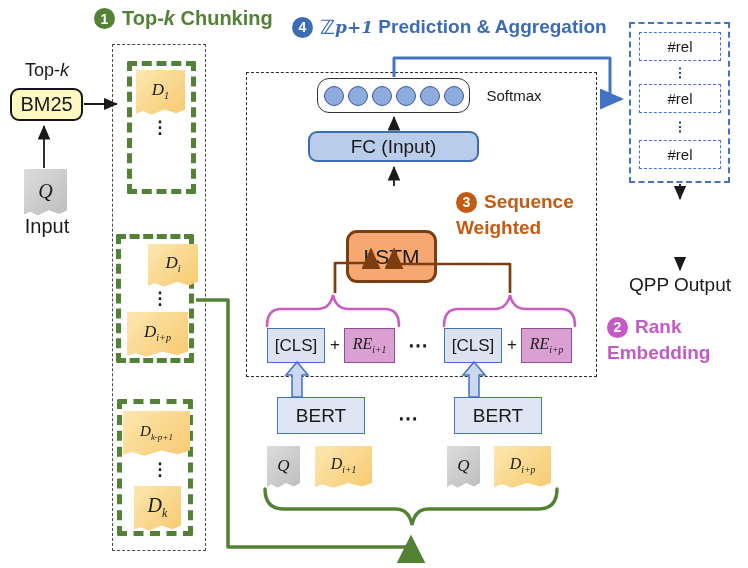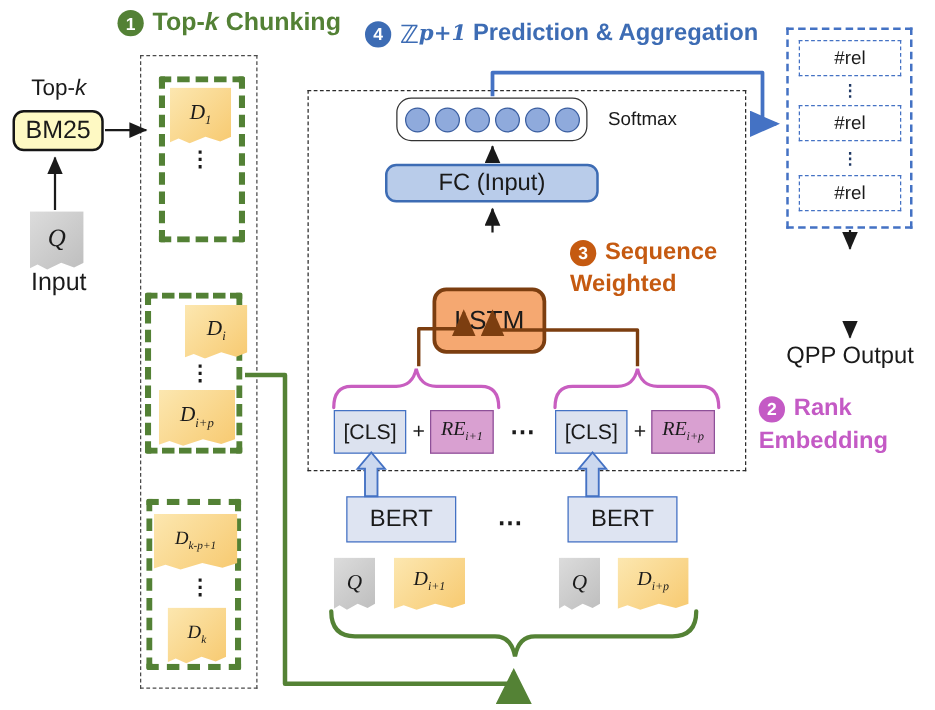--- a/index.html
+++ b/index.html
@@ -102,21 +102,21 @@
   </div>
 
   <div class="abs chunk" style="left:117px;top:399px;width:76px;height:137px;box-sizing:border-box;"></div>
   <div class="abs flexc doc orange" style="left:123px;top:411px;width:67px;height:42px;">
     <span class="mlabel" style="font-size:15px;"><span>D</span><sub>k-p+1</sub></span>
   </div>
   <div class="abs flexc vdots" style="left:150px;top:455px;width:20px;height:28px;">
       <span>⋮</span>
     </div>
   <div class="abs flexc doc orange" style="left:134px;top:486px;width:47px;height:42px;">
-    <span class="mlabel" style="font-size:15px;"><span>D</span><sub>k</sub></span>
+    <span class="mlabel" style="font-size:20px;"><span>D</span><sub>k</sub></span>
   </div>
 
   <div class="abs center-dash" style="left:246px;top:72px;width:351px;height:305px;box-sizing:border-box;"></div>
 
   <div class="abs softmax-pill" style="left:317px;top:78px;width:153px;height:35px;box-sizing:border-box;">
     <span class="node"></span>
       <span class="node"></span>
       <span class="node"></span>
       <span class="node"></span>
       <span class="node"></span>

